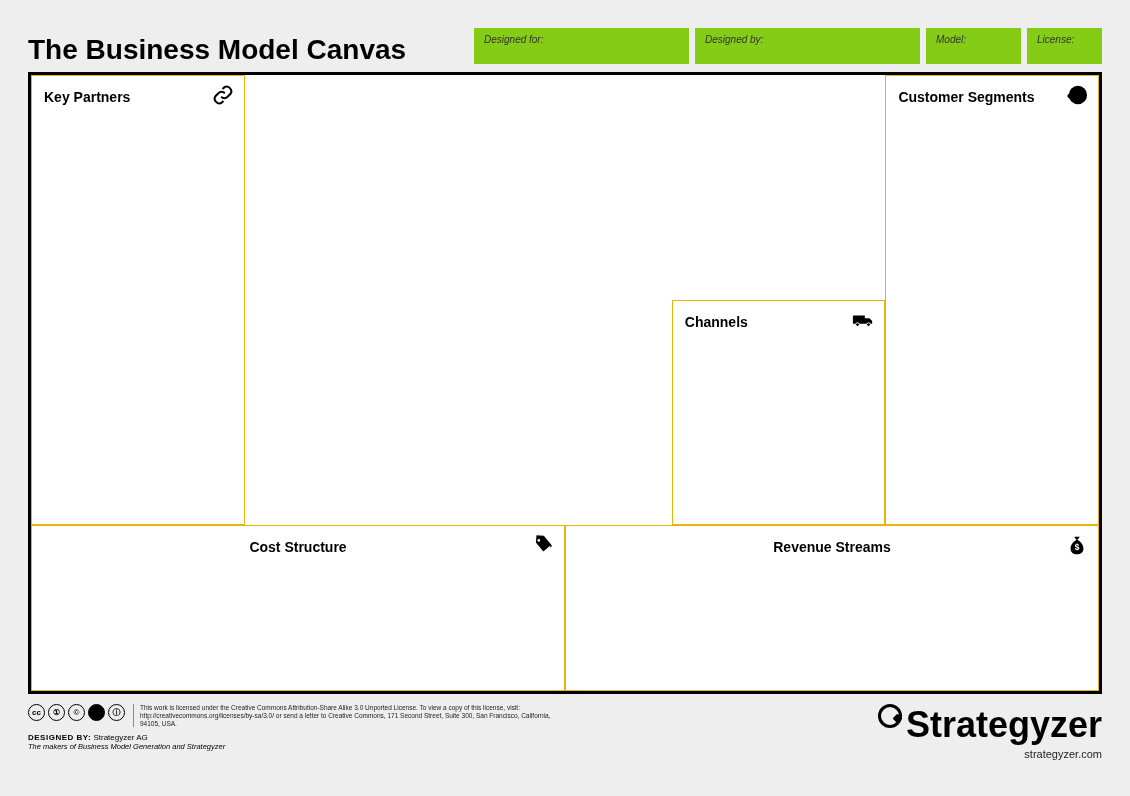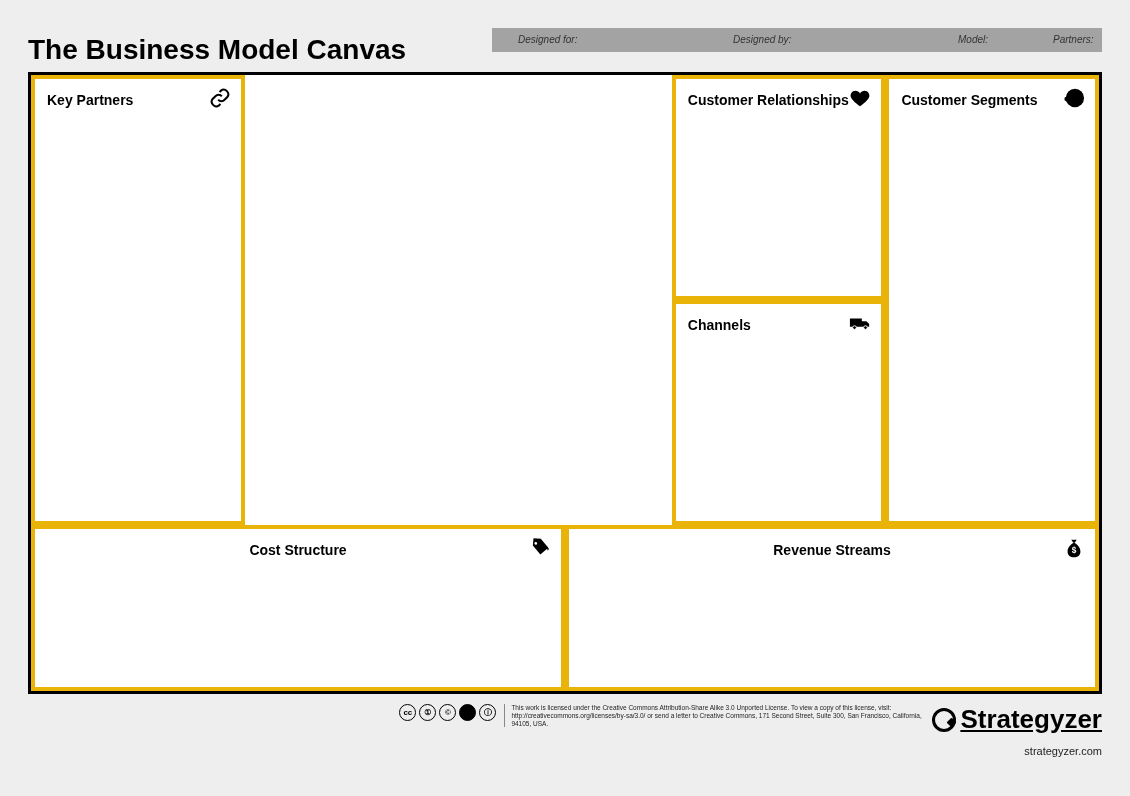--- a/index.html
+++ b/index.html
@@ -7,54 +7,54 @@
     background: #eeeeee;
     font-family: Arial, Helvetica, sans-serif;
     width: 1130px;
     height: 796px;
     padding: 28px 28px 20px 28px;
     color: #000;
   }
   .header {
     display: flex;
     align-items: flex-start;
-    gap: 0;
+    gap: 6px;
     margin-bottom: 6px;
   }
   .title {
     font-size: 28px;
     font-weight: 800;
     flex: 0 0 auto;
     margin-right: auto;
     padding-top: 6px;
   }
   .meta-box {
-    background: #a3a3a3;
-    height: 24px;
-    padding: 6px 26px;
+    background: #84cc16;
+    height: 36px;
+    padding: 6px 10px;
     font-size: 10px;
     font-style: italic;
     color: #333;
   }
   .meta1 { width: 215px; }
   .meta2 { width: 225px; }
   .meta3 { width: 95px; }
   .meta4 { width: 75px; }
 
   .canvas {
     background: #fff;
     border: 3px solid #000;
     width: 100%;
     height: 622px;
     display: grid;
     grid-template-columns: repeat(10, 1fr);
     grid-template-rows: 225px 225px 166px;
   }
   .block {
-    border: 4px solid #eab308;
+    border: 1px solid #eab308;
     padding: 12px 12px;
     position: relative;
   }
   .block-title {
     font-size: 14px;
     font-weight: 600;
   }
   .block-icon {
     position: absolute;
     top: 8px;
@@ -104,83 +104,74 @@
     font-size: 8px;
     margin-top: 6px;
   }
   .designed-by .lbl { font-weight: 800; letter-spacing: 0.5px; }
   .designed-by .tagline { font-style: italic; font-size: 7.5px; }
   .footer-left { flex: 1; }
   .footer-right {
     text-align: right;
   }
   .logo {
-    font-size: 26px;
+    font-size: 36px;
     font-weight: 800;
     display: flex;
-    align-items: center;
+    align-items: flex-start;
     justify-content: flex-end;
     gap: 4px;
-    text-decoration: underline;
   }
   .logo-mark {
     width: 24px; height: 24px;
     border: 3px solid #000;
     border-radius: 50%;
     position: relative;
   }
   .logo-mark::after {
     content: "";
     position: absolute;
     right: -2px; bottom: 3px;
     width: 7px; height: 7px;
     background: #000;
     border-radius: 1px;
     transform: rotate(45deg);
   }
   .site {
     font-size: 11px;
-    margin-top: 10px;
+    margin-top: 2px;
     color: #222;
   }
   svg { display: block; }
 </style>
 </head>
 <body>
 
 <div class="header">
   <div class="title">The Business Model Canvas</div>
   <div class="meta-box meta1">Designed for:</div>
   <div class="meta-box meta2">Designed by:</div>
   <div class="meta-box meta3">Model:</div>
-  <div class="meta-box meta4">Partners:</div>
+  <div class="meta-box meta4">License:</div>
 </div>
 
 <div class="canvas">
 
   <div class="block kp">
     <span class="block-title">Key Partners</span>
     <span class="block-icon">
       <svg viewBox="0 0 24 24">
           <path fill="none" stroke="#000" stroke-width="2.2" d="M10 14a5 5 0 0 0 7 0l3-3a5 5 0 0 0-7-7l-1.5 1.5M14 10a5 5 0 0 0-7 0l-3 3a5 5 0 0 0 7 7l1.5-1.5"></path>
         </svg>
     </span>
   </div>
 
 
 
 
-  <div class="block cr">
-    <span class="block-title">Customer Relationships</span>
-    <span class="block-icon">
-      <svg viewBox="0 0 24 24">
-          <path fill="#000" d="M12 21s-8-5-10-10c-1-3 1-7 5-7 2 0 4 1 5 3 1-2 3-3 5-3 4 0 6 4 5 7-2 5-10 10-10 10z"></path>
-        </svg>
-    </span>
-  </div>
 
   <div class="block cs">
     <span class="block-title">Customer Segments</span>
     <span class="block-icon">
       <svg viewBox="0 0 24 24">
           <circle cx="13" cy="12" r="10" fill="#000"></circle>
           <circle cx="4" cy="13" r="2.5" fill="#000"></circle>
         </svg>
     </span>
   </div>
@@ -213,33 +204,38 @@
           <path fill="#000" d="M12 6c-5 3-7 6-7 10 0 4 3 6 7 6s7-2 7-6c0-4-2-7-7-10zM9 3h6l-2 3h-2z"></path>
           <text x="12" y="17" text-anchor="middle" font-size="9" fill="#fff" font-weight="bold">$</text>
         </svg>
     </span>
   </div>
 
 </div>
 
 <div class="footer">
   <div class="footer-left">
-    <div style="display:flex;gap:8px;align-items:flex-start;justify-content:flex-end;">
+    <div style="display:flex;gap:8px;align-items:flex-start;">
       <div class="cc-badges">
         <div class="cc-badge">cc</div>
         <div class="cc-badge">①</div>
         <div class="cc-badge">©</div>
         <div class="cc-badge" style="background:#000;color:#000;"></div>
         <div class="cc-badge">ⓘ</div>
       </div>
       <div class="license-text">
         <div>This work is licensed under the Creative Commons Attribution-Share Alike 3.0 Unported License. To view a copy of this license, visit:</div>
         <div>http://creativecommons.org/licenses/by-sa/3.0/ or send a letter to Creative Commons, 171 Second Street, Suite 300, San Francisco, California, 94105, USA.</div>
       </div>
     </div>
+    <div class="designed-by">
+      <span class="lbl">DESIGNED BY:</span>
+      <span>Strategyzer AG</span>
+      <div class="tagline">The makers of Business Model Generation and Strategyzer</div>
+    </div>
   </div>
   <div class="footer-right">
     <div class="logo">
       <span class="logo-mark"></span>
       <span>Strategyzer</span>
     </div>
     <div class="site">strategyzer.com</div>
   </div>
 </div>
 

